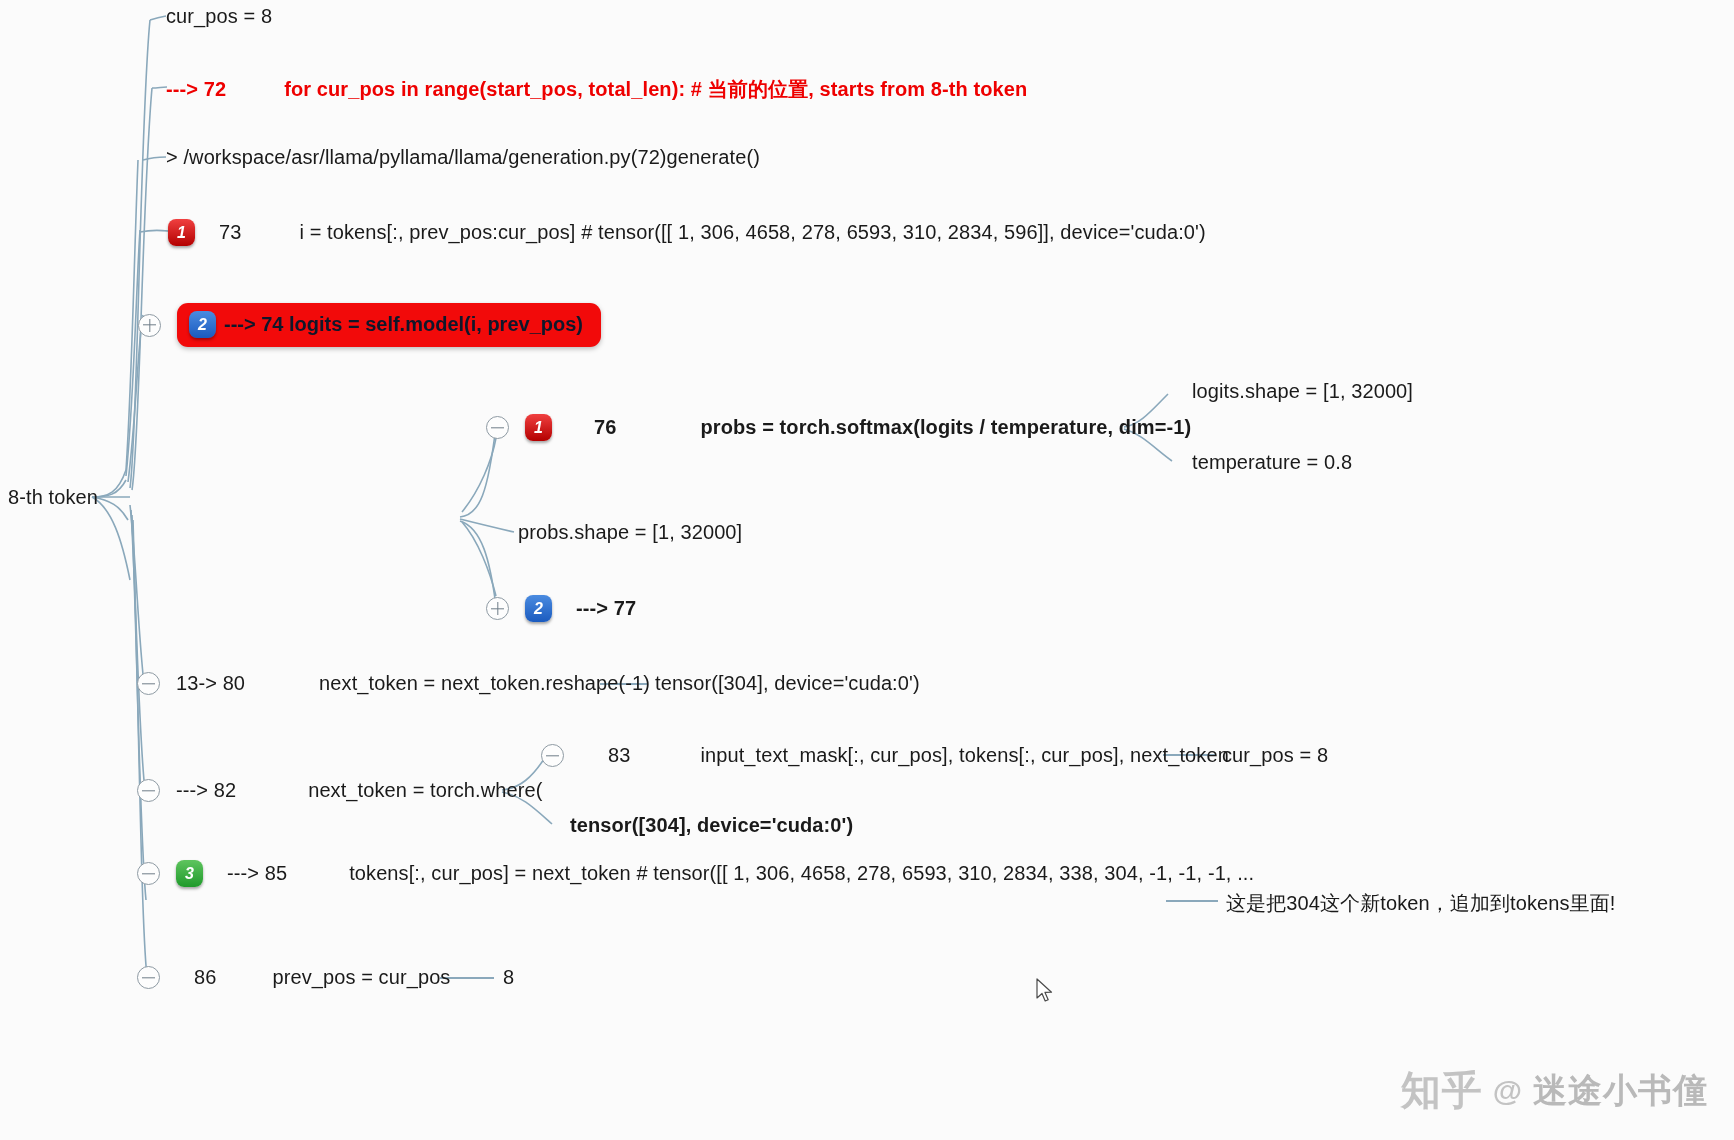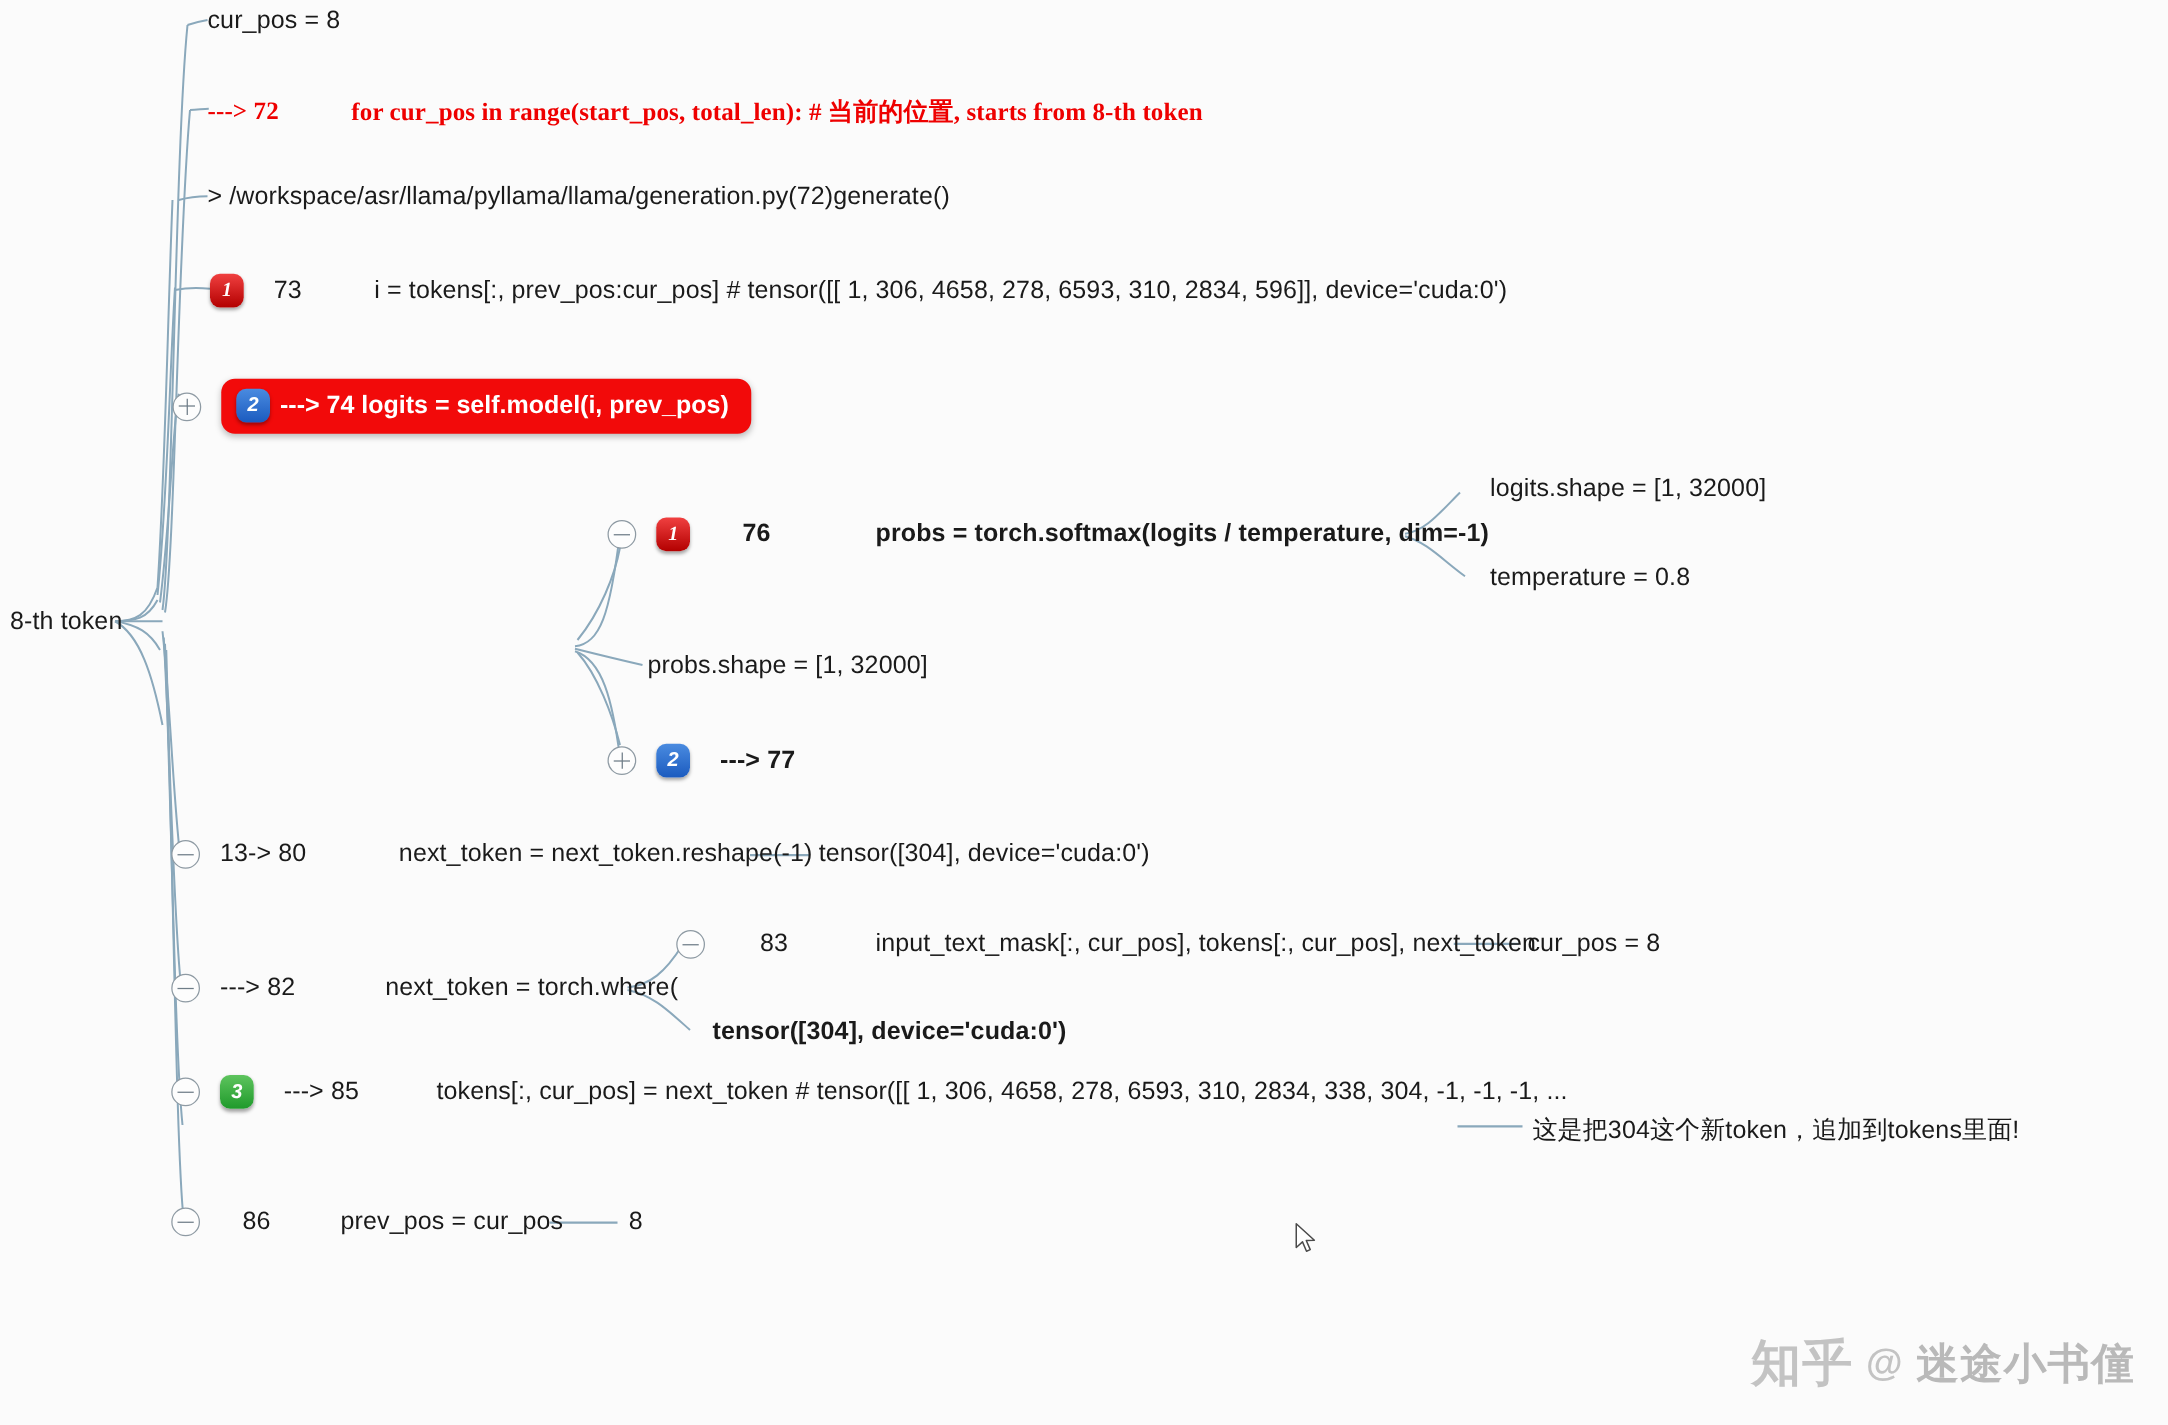--- a/index.html
+++ b/index.html
@@ -8,21 +8,21 @@
     background:#fbfbfb;
     font-family:"Liberation Sans","DejaVu Sans",sans-serif;
     position:relative;overflow:hidden;
     color:#1a1a1a;
   }
   #canvas{position:absolute;inset:0;}
   svg.links{position:absolute;left:0;top:0;width:1734px;height:1140px;pointer-events:none;}
   .node{position:absolute;white-space:nowrap;display:flex;align-items:center;}
   .txt{font-size:20px;letter-spacing:0.1px;}
   .bold{font-weight:bold;}
-  .red{color:#ee0000;font-weight:bold;font-family:Liberation Serif, serif;}
+  .red{color:#ee0000;font-weight:bold;}
   .gap-l{margin-left:58px;}
   .gap-m{margin-left:34px;}
   .gap-s{margin-left:16px;}
 
   
   .toggle{
     width:21px;height:21px;border-radius:50%;
     border:1.4px solid #8e9aa3;background:#fdfdfd;
     position:relative;flex:0 0 auto;cursor:pointer;
   }
@@ -47,21 +47,21 @@
   .badge.blue{background:linear-gradient(#4a8be0,#1b5bbf);color:#fff;}
   .badge.green{background:linear-gradient(#5ec45e,#1f9a2b);color:#fff;}
 
   
   .redbox{
     background:#f20a0a;border-radius:11px;
     padding:8px 18px 9px 12px;
     display:flex;align-items:center;
     box-shadow:0 2px 5px rgba(0,0,0,.25);
   }
-  .redbox .label{color:#ffffff;font-weight:bold;font-size:20px;}
+  .redbox .label{color:#0f172a;font-weight:bold;font-size:20px;}
 
   .watermark{
     position:absolute;right:26px;bottom:22px;
     display:flex;align-items:center;gap:10px;
     color:#b9b9b9;font-size:34px;font-weight:bold;
     letter-spacing:1px;user-select:none;
   }
   .wm-logo{font-size:40px;font-weight:bold;color:#c3c3c3;}
   .wm-at{font-size:30px;font-weight:bold;color:#c3c3c3;}
 

